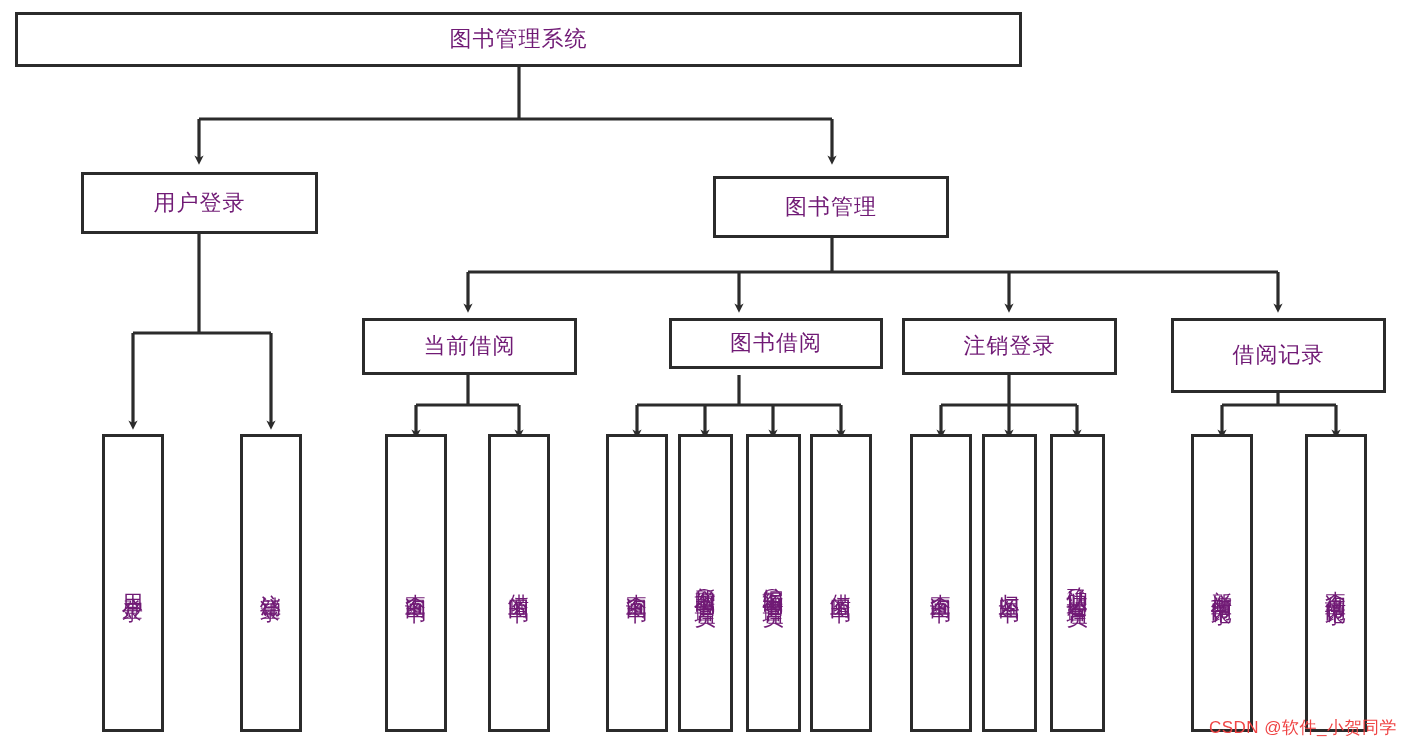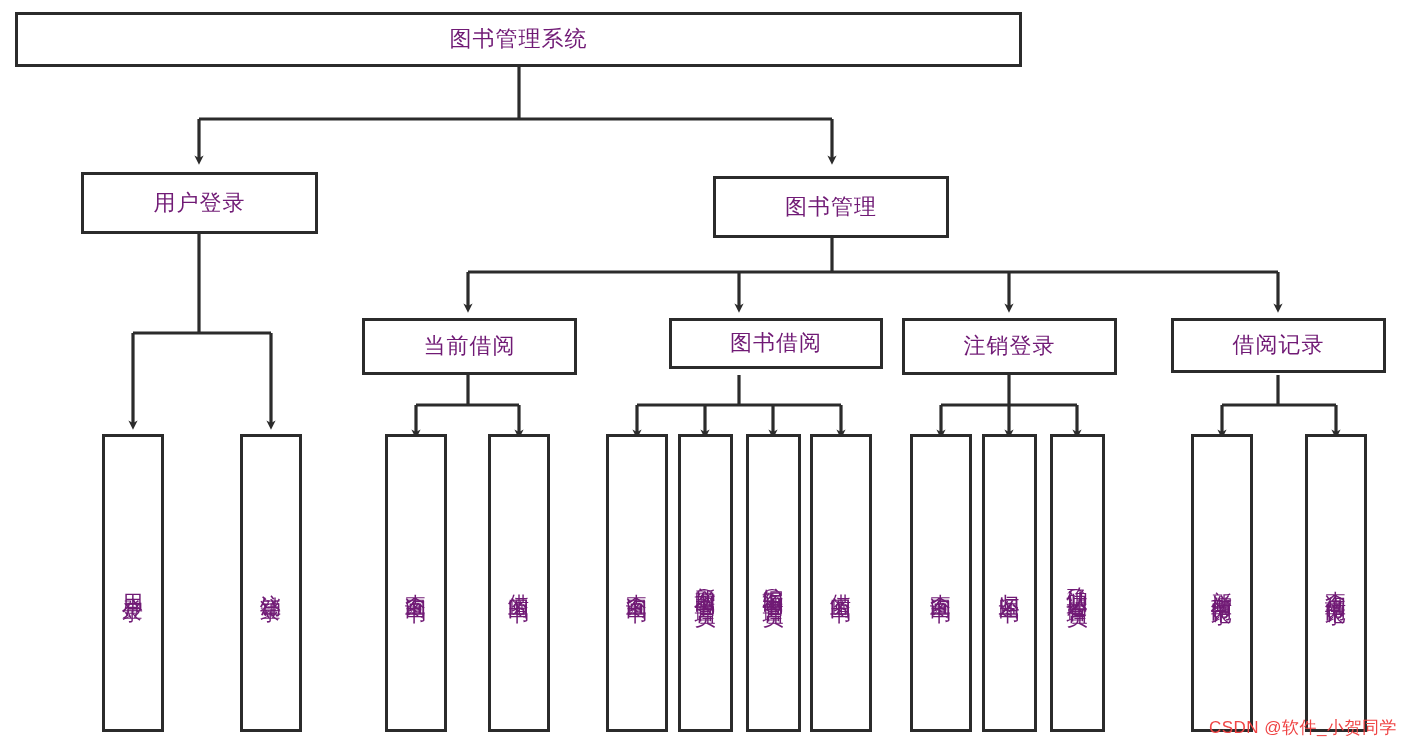--- a/index.html
+++ b/index.html
@@ -142,21 +142,21 @@
   </div>
 
   <div class="node-box" style="left:633px; top:318px; width:214px; height:51px;margin-left:36px;">
     <span class="node-label">图书借阅</span>
   </div>
 
   <div class="node-box" style="left:902px; top:318px; width:215px; height:57px;">
     <span class="node-label">注销登录</span>
   </div>
 
-  <div class="node-box" style="left:1171px; top:318px; width:215px; height:55px;align-items:center;">
+  <div class="node-box" style="left:1171px; top:318px; width:215px; height:75px;align-items:center;">
     <span class="node-label">借阅记录</span>
   </div>
 
   <div class="node-box leaf" style="left:102px; top:434px; width:62px; height:298px;">
     <span class="node-label">用户登录</span>
   </div>
 
   <div class="node-box leaf" style="left:240px; top:434px; width:62px; height:298px;">
     <span class="node-label">注销登录</span>
   </div>

